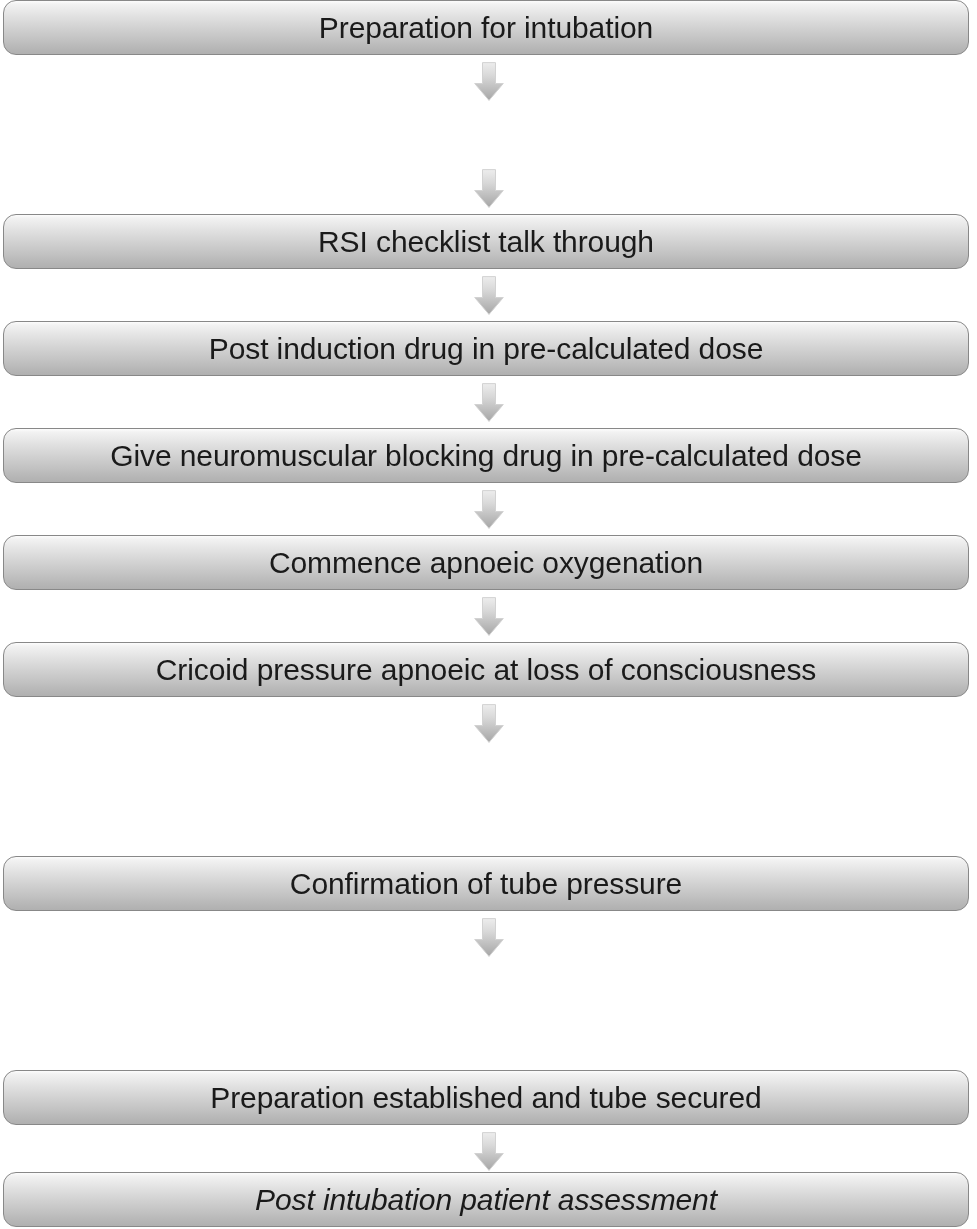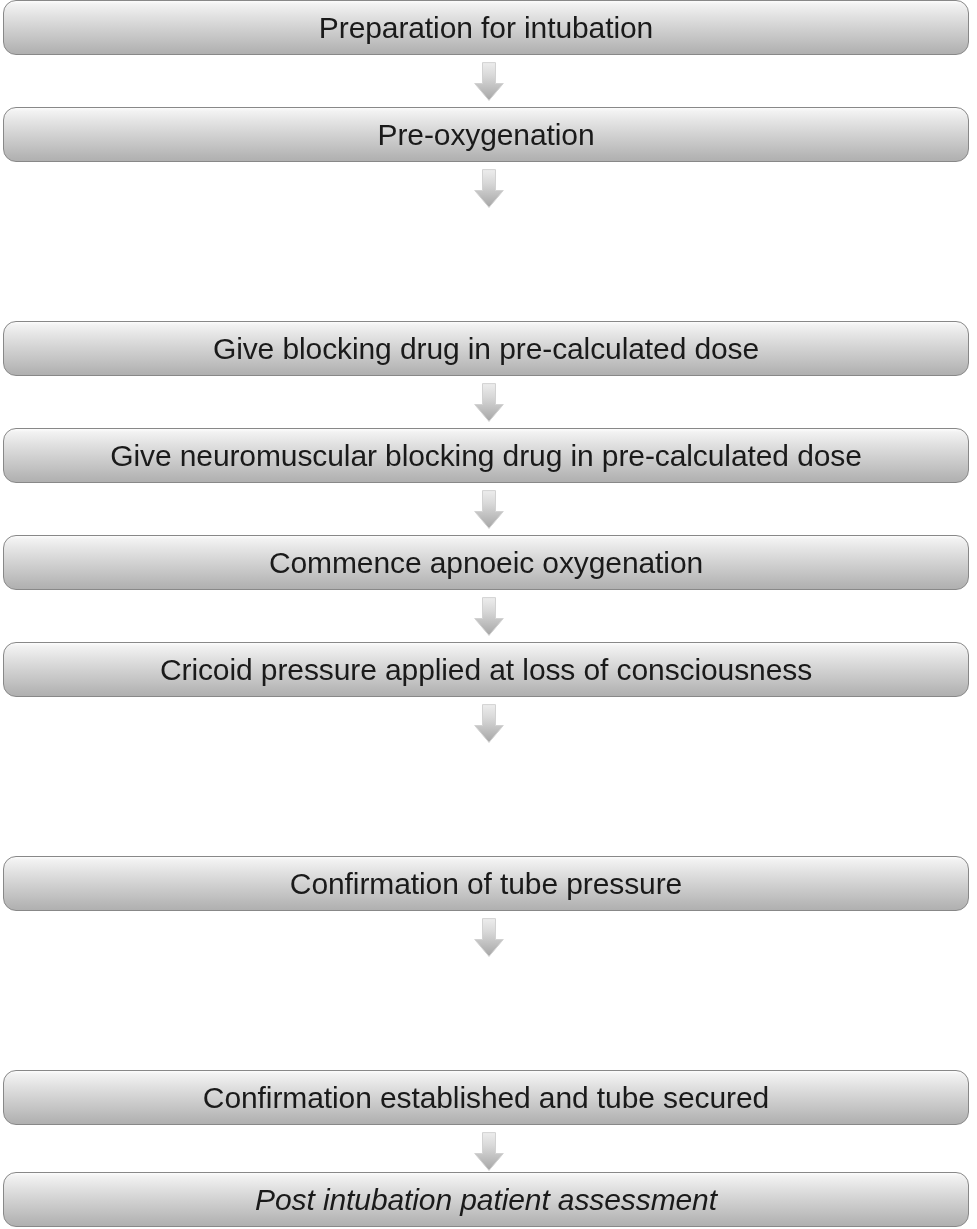--- a/index.html
+++ b/index.html
@@ -110,36 +110,45 @@
               <stop offset="100%" stop-color="#a6a6a6"></stop>
             </linearGradient>
           </defs>
           <path d="M8.5,0.6 L21.5,0.6 L21.5,21.5 L29.3,21.5 L15,38.4 L0.7,21.5 L8.5,21.5 Z" fill="url(#ag1)" stroke="#d2d2d2" stroke-width="1"></path>
         </svg>
       </span>
     </div>
   </div>
 
   <div class="flow-row" style="top:107px;position:absolute;">
-    <div class="node">
-      <span class="node-label">Pre-oxygenation</span>
-    </div>
-    <div class="connector">
-      <span class="connector-inner">
-        <svg width="30" height="39" viewBox="0 0 30 39" xmlns="http://www.w3.org/2000/svg">
-          <path d="M8.5,0.6 L21.5,0.6 L21.5,21.5 L29.3,21.5 L15,38.4 L0.7,21.5 L8.5,21.5 Z" fill="url(#ag1)" stroke="#d2d2d2" stroke-width="1"></path>
-        </svg>
-      </span>
-    </div>
-  </div>
-
+    <div class="connector">
+      <span class="connector-inner">
+        <svg width="30" height="39" viewBox="0 0 30 39" xmlns="http://www.w3.org/2000/svg">
+          <path d="M8.5,0.6 L21.5,0.6 L21.5,21.5 L29.3,21.5 L15,38.4 L0.7,21.5 L8.5,21.5 Z" fill="url(#ag1)" stroke="#d2d2d2" stroke-width="1"></path>
+        </svg>
+      </span>
+    </div>
+  </div>
+
+  <div class="flow-row" style="top:214px;position:absolute;">
+    <div class="node">
+      <span class="node-label">RSI checklist talk through</span>
+    </div>
+    <div class="connector">
+      <span class="connector-inner">
+        <svg width="30" height="39" viewBox="0 0 30 39" xmlns="http://www.w3.org/2000/svg">
+          <path d="M8.5,0.6 L21.5,0.6 L21.5,21.5 L29.3,21.5 L15,38.4 L0.7,21.5 L8.5,21.5 Z" fill="url(#ag1)" stroke="#d2d2d2" stroke-width="1"></path>
+        </svg>
+      </span>
+    </div>
+  </div>
 
   <div class="flow-row" style="top:321px;position:absolute;">
     <div class="node">
-      <span class="node-label">Give blocking drug in pre-calculated dose</span>
+      <span class="node-label">Post induction drug in pre-calculated dose</span>
     </div>
     <div class="connector">
       <span class="connector-inner">
         <svg width="30" height="39" viewBox="0 0 30 39" xmlns="http://www.w3.org/2000/svg">
           <path d="M8.5,0.6 L21.5,0.6 L21.5,21.5 L29.3,21.5 L15,38.4 L0.7,21.5 L8.5,21.5 Z" fill="url(#ag1)" stroke="#d2d2d2" stroke-width="1"></path>
         </svg>
       </span>
     </div>
   </div>
 
@@ -164,21 +173,21 @@
       <span class="connector-inner">
         <svg width="30" height="39" viewBox="0 0 30 39" xmlns="http://www.w3.org/2000/svg">
           <path d="M8.5,0.6 L21.5,0.6 L21.5,21.5 L29.3,21.5 L15,38.4 L0.7,21.5 L8.5,21.5 Z" fill="url(#ag1)" stroke="#d2d2d2" stroke-width="1"></path>
         </svg>
       </span>
     </div>
   </div>
 
   <div class="flow-row" style="top:642px;position:absolute;">
     <div class="node">
-      <span class="node-label">Cricoid pressure applied at loss of consciousness</span>
+      <span class="node-label">Cricoid pressure apnoeic at loss of consciousness</span>
     </div>
     <div class="connector">
       <span class="connector-inner">
         <svg width="30" height="39" viewBox="0 0 30 39" xmlns="http://www.w3.org/2000/svg">
           <path d="M8.5,0.6 L21.5,0.6 L21.5,21.5 L29.3,21.5 L15,38.4 L0.7,21.5 L8.5,21.5 Z" fill="url(#ag1)" stroke="#d2d2d2" stroke-width="1"></path>
         </svg>
       </span>
     </div>
   </div>
 
@@ -192,21 +201,21 @@
         <svg width="30" height="39" viewBox="0 0 30 39" xmlns="http://www.w3.org/2000/svg">
           <path d="M8.5,0.6 L21.5,0.6 L21.5,21.5 L29.3,21.5 L15,38.4 L0.7,21.5 L8.5,21.5 Z" fill="url(#ag1)" stroke="#d2d2d2" stroke-width="1"></path>
         </svg>
       </span>
     </div>
   </div>
 
 
   <div class="flow-row" style="top:1070px;position:absolute;">
     <div class="node">
-      <span class="node-label">Confirmation established and tube secured</span>
+      <span class="node-label">Preparation established and tube secured</span>
     </div>
     <div class="connector">
       <span class="connector-inner">
         <svg width="30" height="39" viewBox="0 0 30 39" xmlns="http://www.w3.org/2000/svg">
           <path d="M8.5,0.6 L21.5,0.6 L21.5,21.5 L29.3,21.5 L15,38.4 L0.7,21.5 L8.5,21.5 Z" fill="url(#ag1)" stroke="#d2d2d2" stroke-width="1"></path>
         </svg>
       </span>
     </div>
   </div>
 

